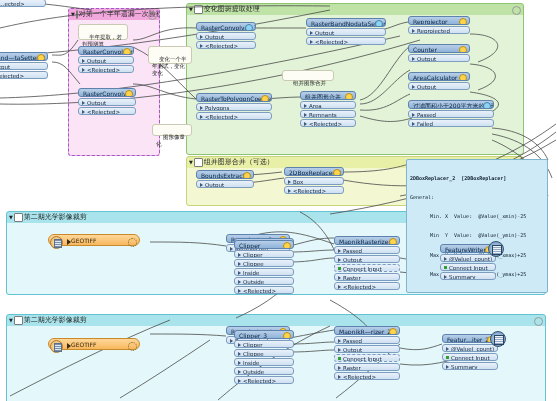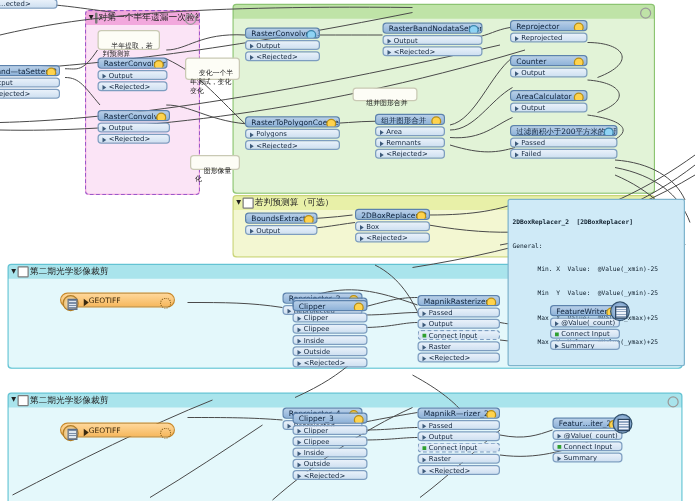--- a/index.html
+++ b/index.html
@@ -85,29 +85,34 @@
     <div class="bm-title">
       <span class="tri">▼</span>
       <span class="bico"></span>
       <span>对第一个半年遗漏一次验视测算</span>
     </div>
     <div class="bm-body"></div>
     <div class="bm-gear"></div>
   </div>
 
   <div class="bm bm-green" style="left:186px;top:3px;width:338px;height:152px;">
+    <div class="bm-title">
+      <span class="tri">▼</span>
+      <span class="bico"></span>
+      <span>变化图斑提取处理</span>
+    </div>
     <div class="bm-body"></div>
     <div class="bm-gear"></div>
   </div>
 
   <div class="bm bm-olive" style="left:186px;top:156px;width:338px;height:50px;">
     <div class="bm-title">
       <span class="tri">▼</span>
       <span class="bico"></span>
-      <span>若判预测算（可选）</span>
+      <span>组并图形合并（可选）</span>
     </div>
     <div class="bm-body"></div>
   </div>
 
   <div class="bm bm-cyan" style="left:6px;top:211px;width:540px;height:84px;">
     <div class="bm-title">
       <span class="tri">▼</span>
       <span class="bico"></span>
       <span>第二期光学影像裁剪</span>
     </div>

